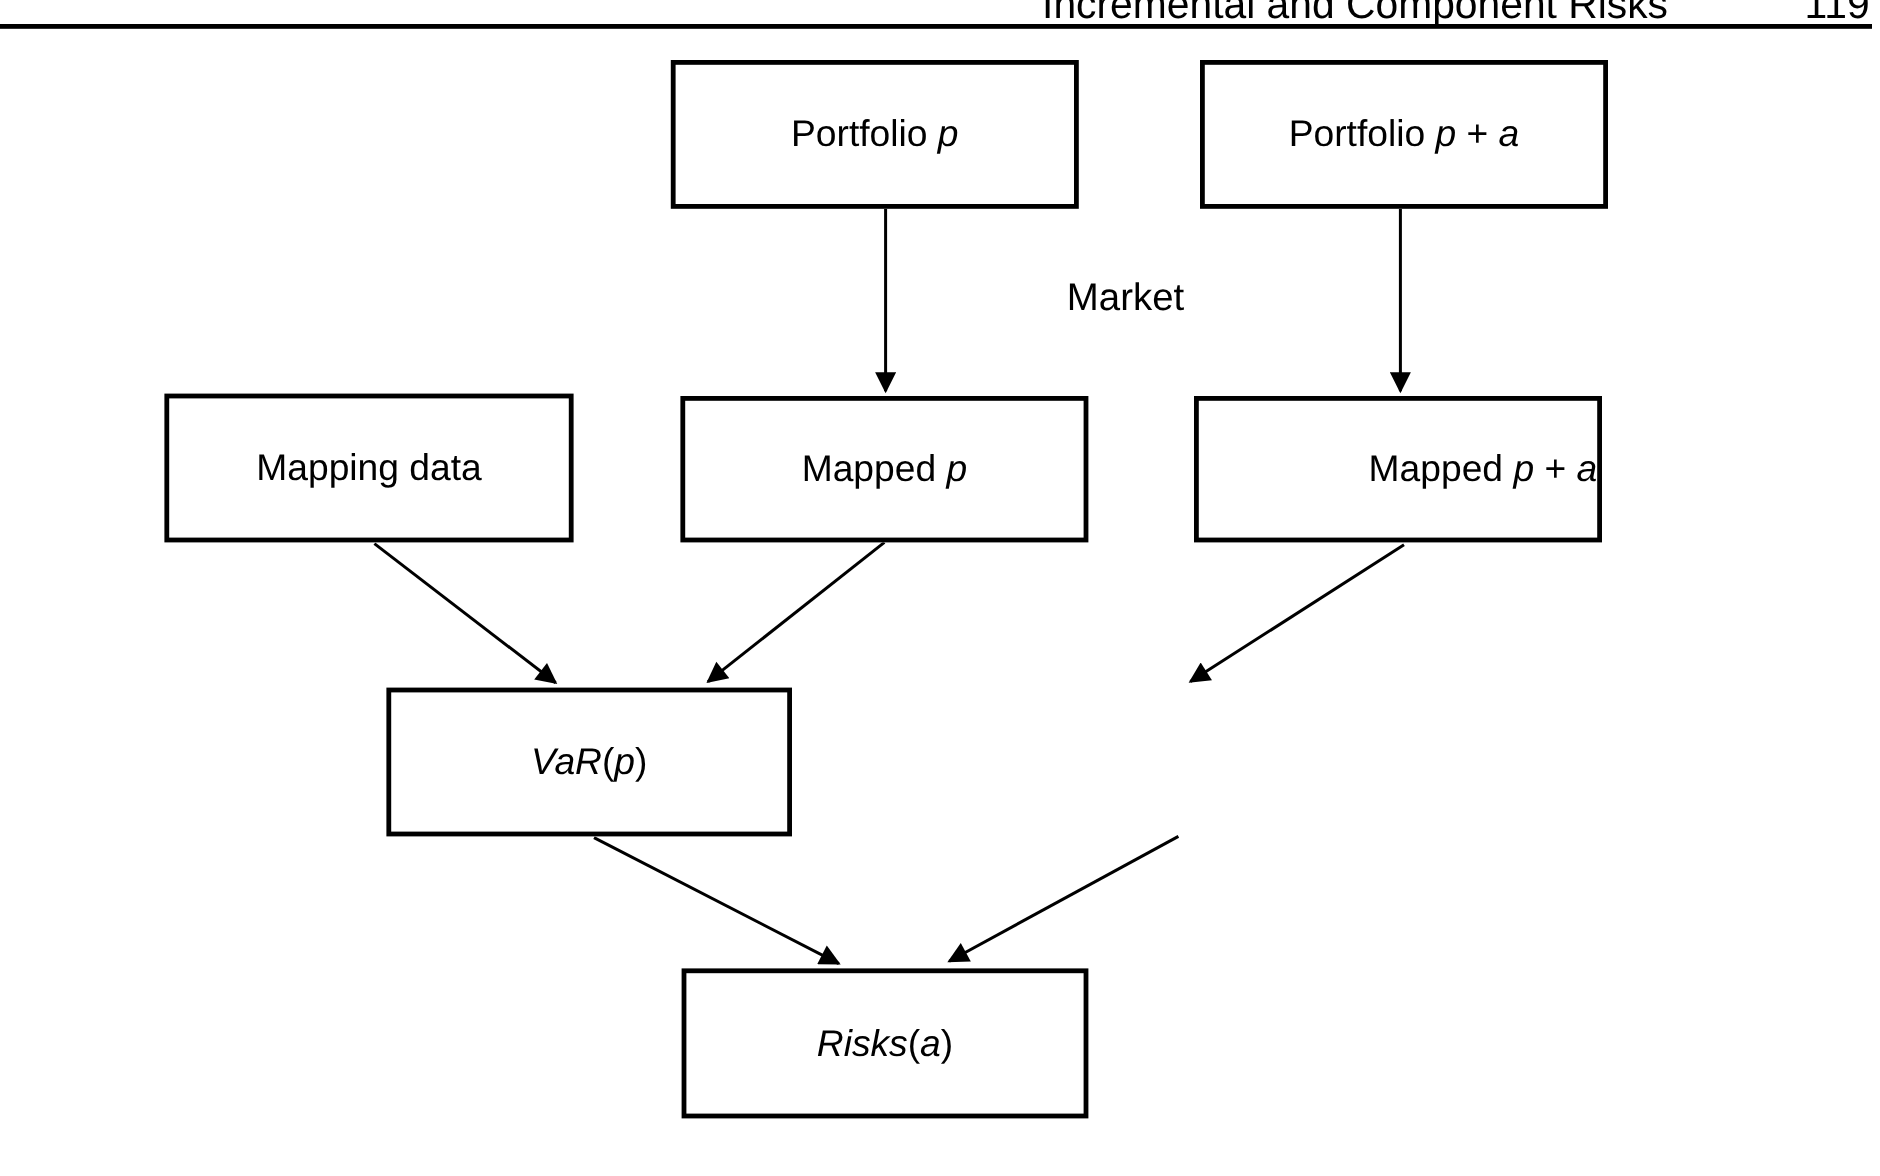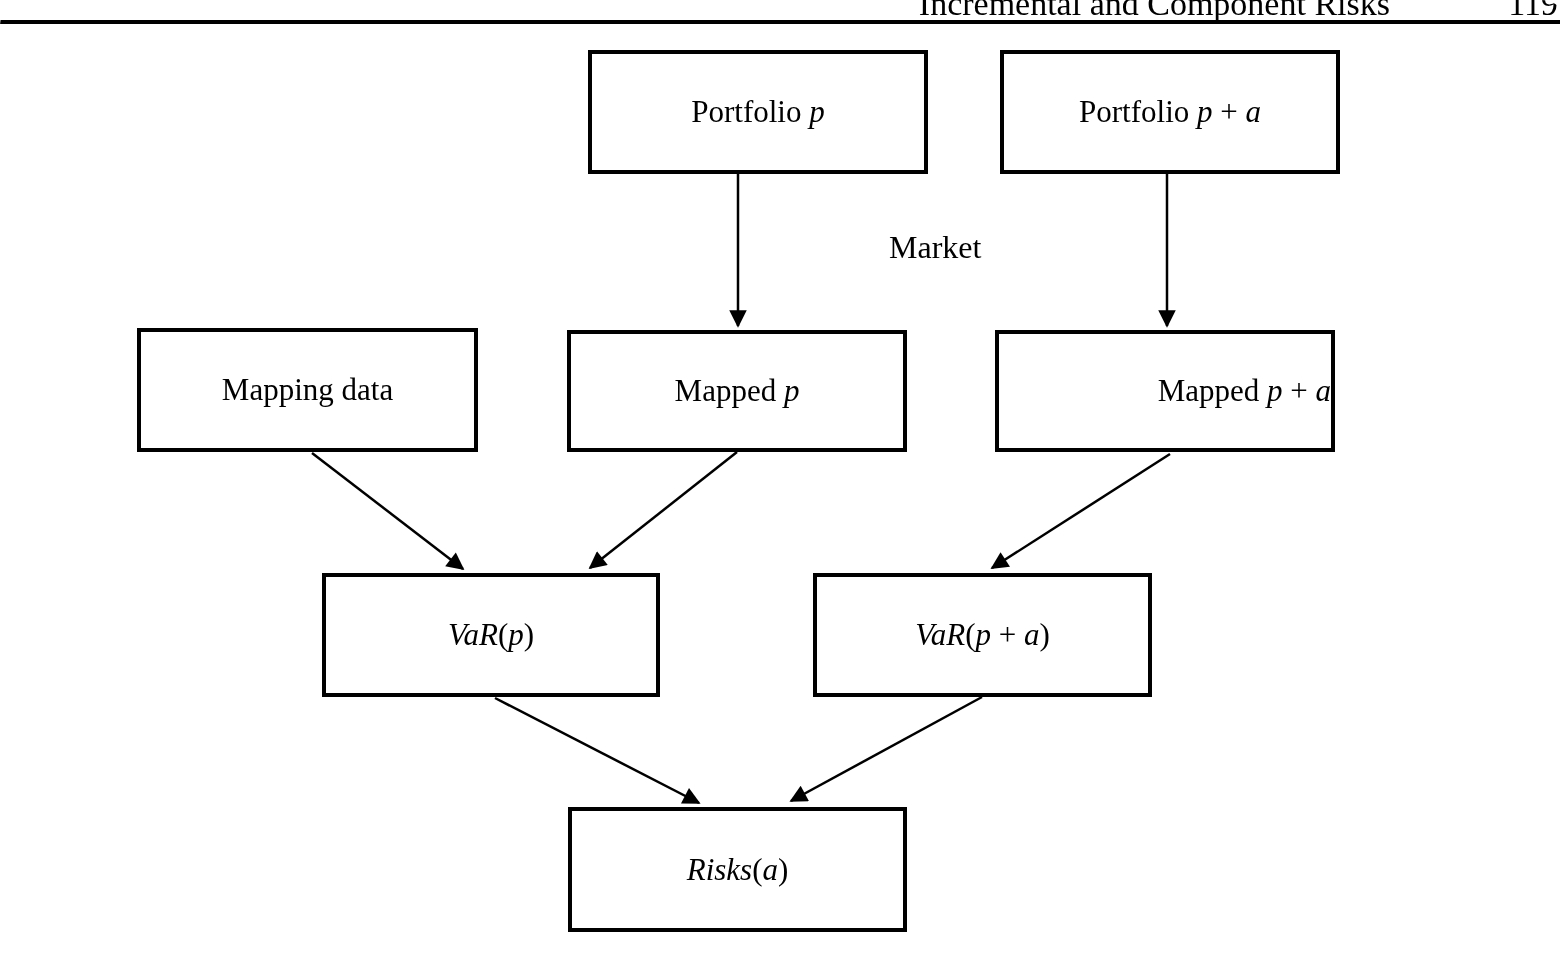--- a/index.html
+++ b/index.html
@@ -6,23 +6,22 @@
     margin: 0;
     padding: 0;
     background: #ffffff;
   }
   #page {
     position: relative;
     width: 1567px;
     height: 980px;
     background: #ffffff;
     overflow: hidden;
-    font-family: Liberation Serif, serif;
+    font-family: Liberation Sans, sans-serif;
     color: #000000;
-    border-radius: 25px;
   }
 
   
   .running-head-title {
     position: absolute;
     top: -14px;
     right: 177px;
     font-size: 34px;
     line-height: 36px;
     white-space: nowrap;
@@ -50,21 +49,21 @@
     border: 4px solid #000000;
     background: #ffffff;
     display: flex;
     align-items: center;
     justify-content: center;
     font-size: 31px;
     white-space: nowrap;
   }
   .node i { font-style: italic; }
 
-  #node-portfolio-p  { left: 588px;  top: 50px;  width: 340px; height: 124px; }
+  #node-portfolio-p  { left: 559px;  top: 50px;  width: 340px; height: 124px; }
   #node-portfolio-pa { left: 1000px; top: 50px;  width: 340px; height: 124px; }
   #node-market-data  { left: 137px;  top: 328px; width: 341px; height: 124px; }
   #node-mapped-p     { left: 567px;  top: 330px; width: 340px; height: 122px; }
   #node-mapped-pa    { left: 995px;  top: 330px; width: 340px; height: 122px; justify-content: flex-end; }
   #node-var-p        { left: 322px;  top: 573px; width: 338px; height: 124px; }
   #node-var-pa       { left: 813px;  top: 573px; width: 339px; height: 124px; }
   #node-ivar-a       { left: 568px;  top: 807px; width: 339px; height: 125px; }
 
   .mapping-label {
     position: absolute;
@@ -131,21 +130,18 @@
   </div>
 
   <div class="node" id="node-mapped-pa">
     <span><span>Mapped </span><i>p</i><span> + </span><i>a</i></span>
   </div>
 
   <div class="node" id="node-var-p">
     <span><i>VaR</i><span>(</span><i>p</i><span>)</span></span>
   </div>
 
-  <div class="node" id="node-var-pa">
-    <span><i>VaR</i><span>(</span><i>p</i><span> + </span><i>a</i><span>)</span></span>
-  </div>
 
   <div class="node" id="node-ivar-a">
     <span><i>Risks</i><span>(</span><i>a</i><span>)</span></span>
   </div>
 
 </div>
 
 </body></html>

